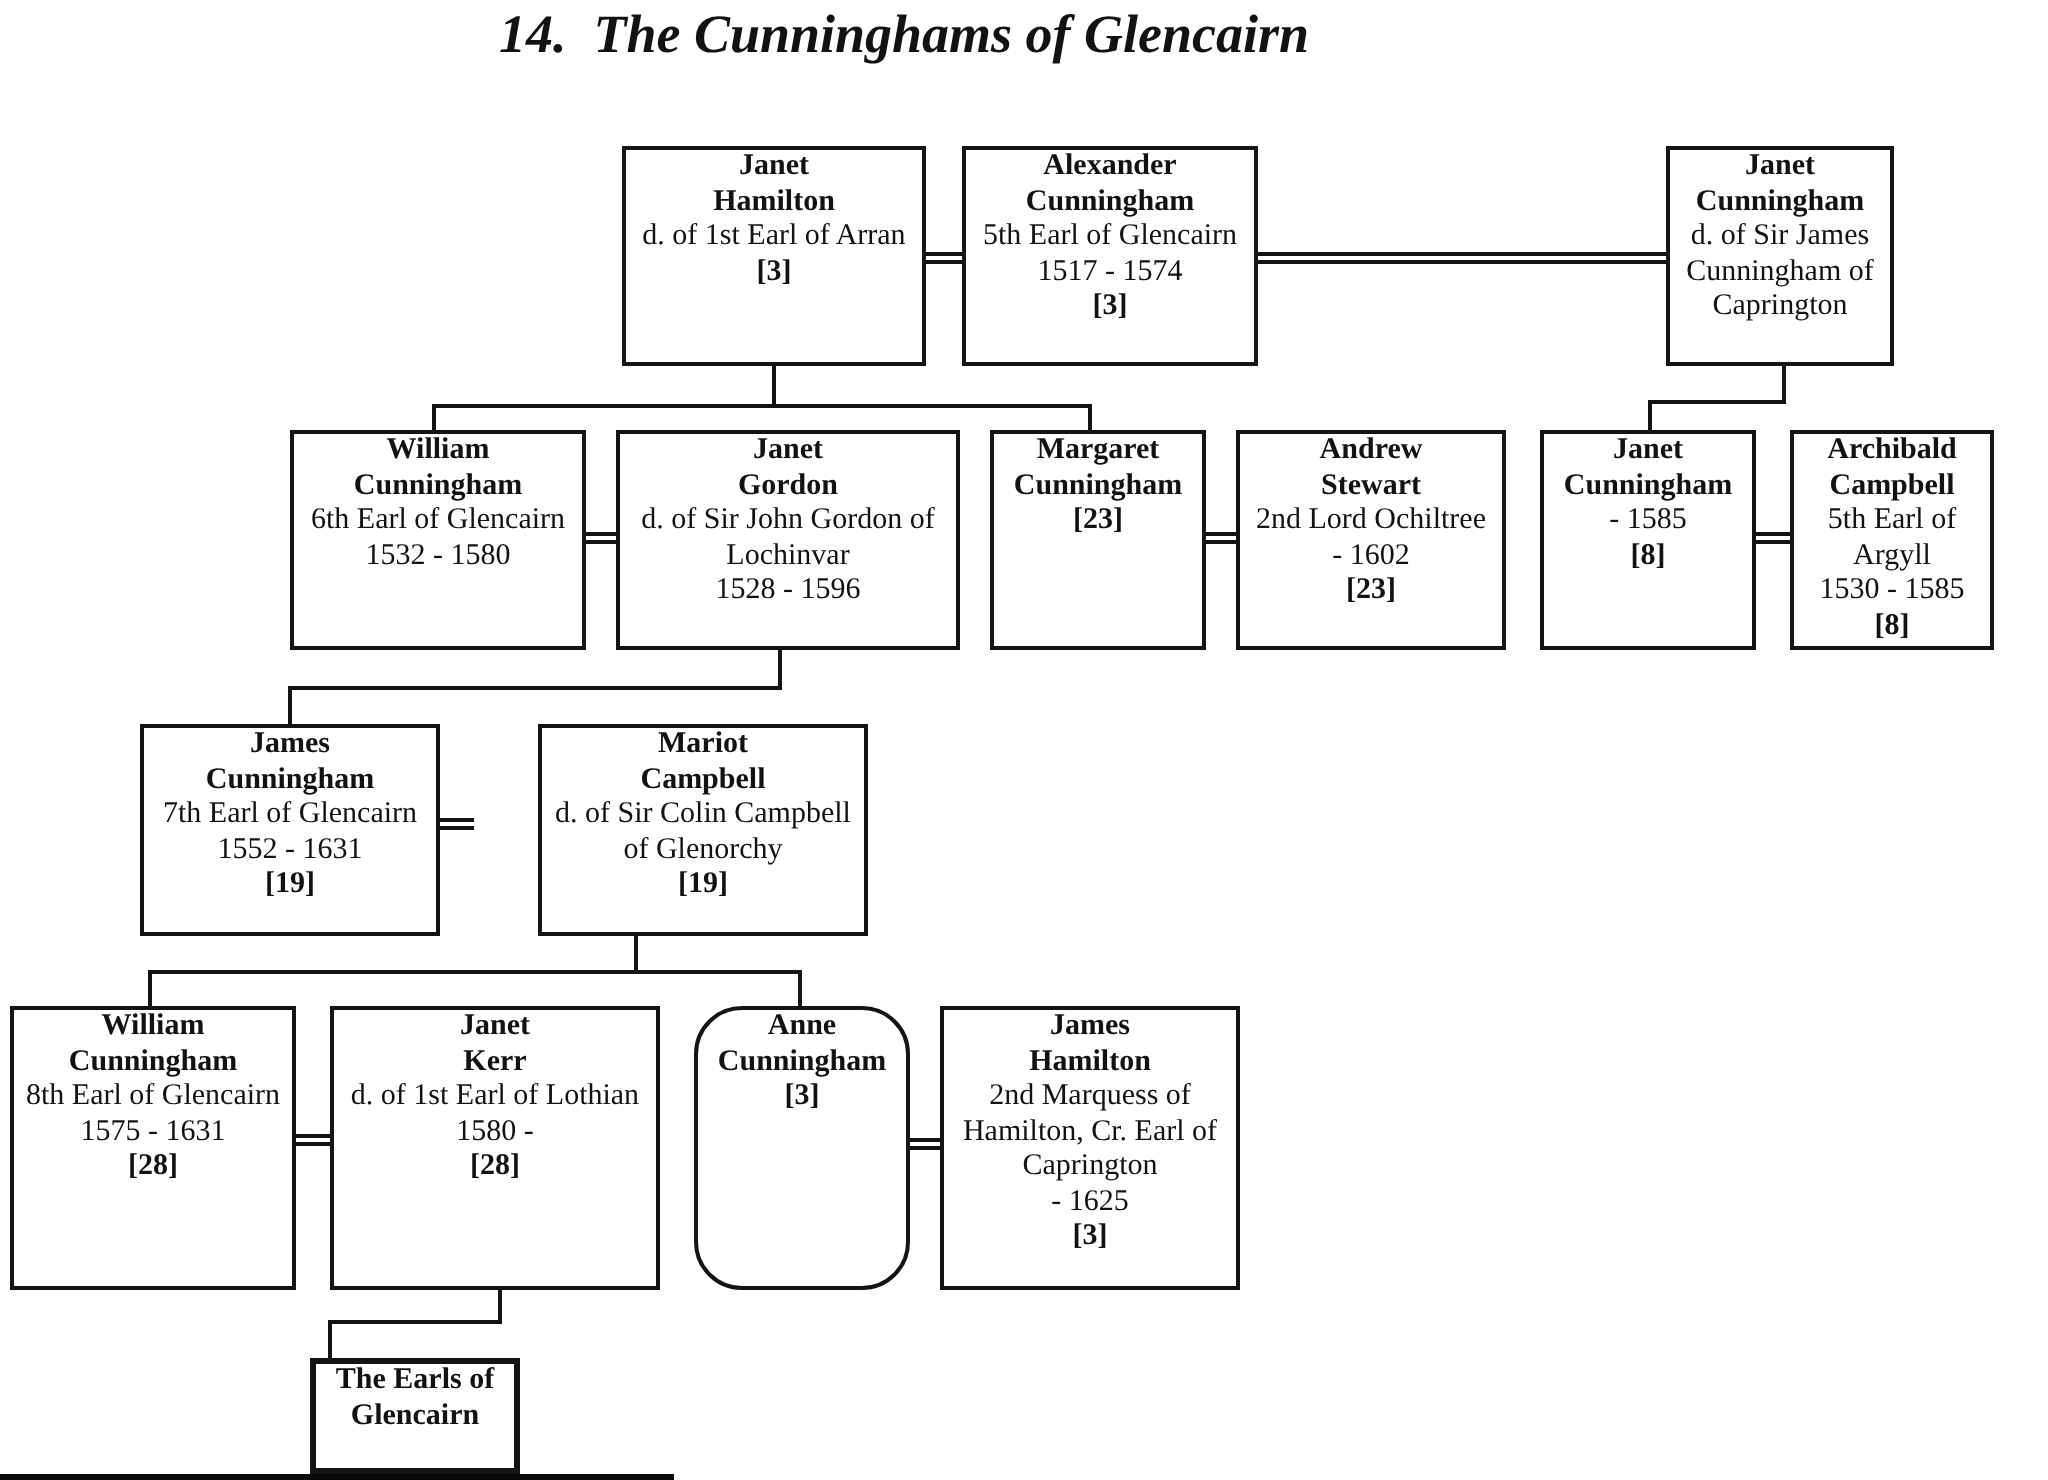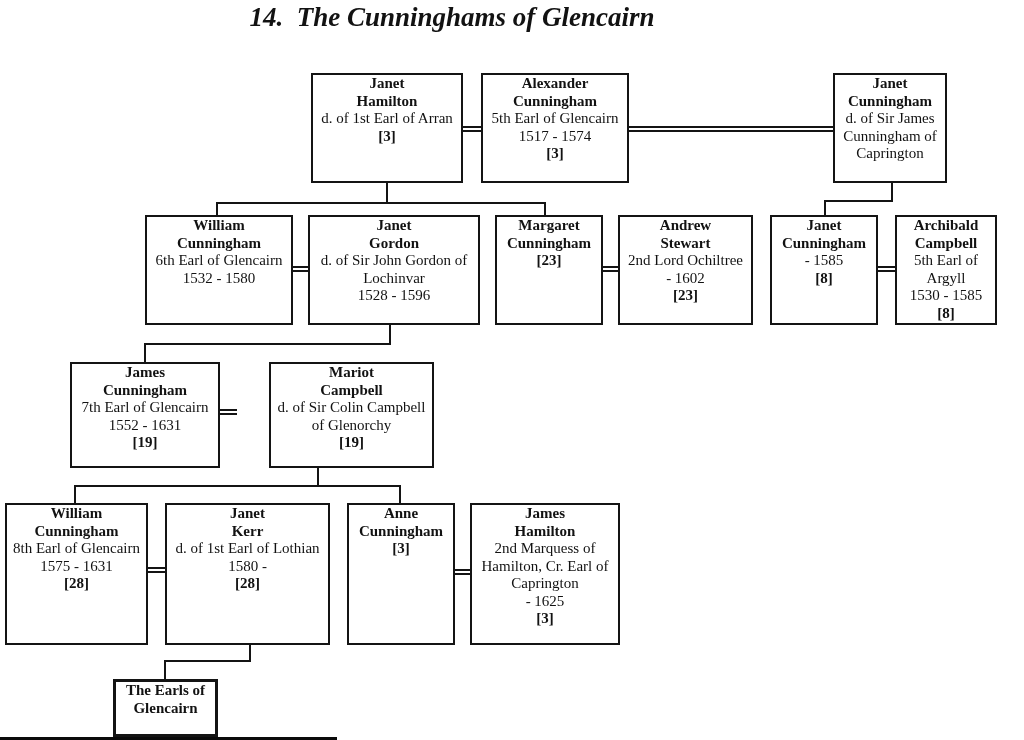--- a/index.html
+++ b/index.html
@@ -10,21 +10,21 @@
   }
   .page-title{
     position:absolute;top:2px;left:0;width:904px;text-align:center;
     font-size:27px;font-weight:bold;font-style:italic;white-space:pre;
     letter-spacing:0px;
   }
   .person-box{
     position:absolute;border:2px solid #141414;background:#ffffff;
     box-sizing:border-box;text-align:center;font-size:15px;line-height:17.5px;
   }
-  .person-box.thick{border-width:3px;}
+  .person-box.thick{border-width:3px;margin-left:42px;}
   .name-line{font-weight:bold;}
   .ref-line{font-weight:bold;}
   .mline,.cseg{position:absolute;background:#141414;}
   .artifact{position:absolute;background:#0a0a0a;}
 </style>
 </head>
 <body>
 
 <div id="canvas">
   <div class="page-title">14.  The Cunninghams of Glencairn</div>
@@ -108,21 +108,21 @@
         <div class="detail-line">1575 - 1631</div>
         <div class="ref-line">[28]</div>
       </div>
       <div class="person-box" style="left: 165px; top: 503px; width: 165px; height: 142px;">
         <div class="name-line">Janet</div>
         <div class="name-line">Kerr</div>
         <div class="detail-line">d. of 1st Earl of Lothian</div>
         <div class="detail-line">1580 -</div>
         <div class="ref-line">[28]</div>
       </div>
-      <div class="person-box" style="left: 347px; top: 503px; width: 108px; height: 142px;">
+      <div class="person-box" style="left: 347px; top: 503px; width: 108px; height: 142px; border-radius: 24px;">
         <div class="name-line">Anne</div>
         <div class="name-line">Cunningham</div>
         <div class="ref-line">[3]</div>
       </div>
       <div class="person-box" style="left: 470px; top: 503px; width: 150px; height: 142px;">
         <div class="name-line">James</div>
         <div class="name-line">Hamilton</div>
         <div class="detail-line">2nd Marquess of</div>
         <div class="detail-line">Hamilton, Cr. Earl of</div>
         <div class="detail-line">Caprington</div>

